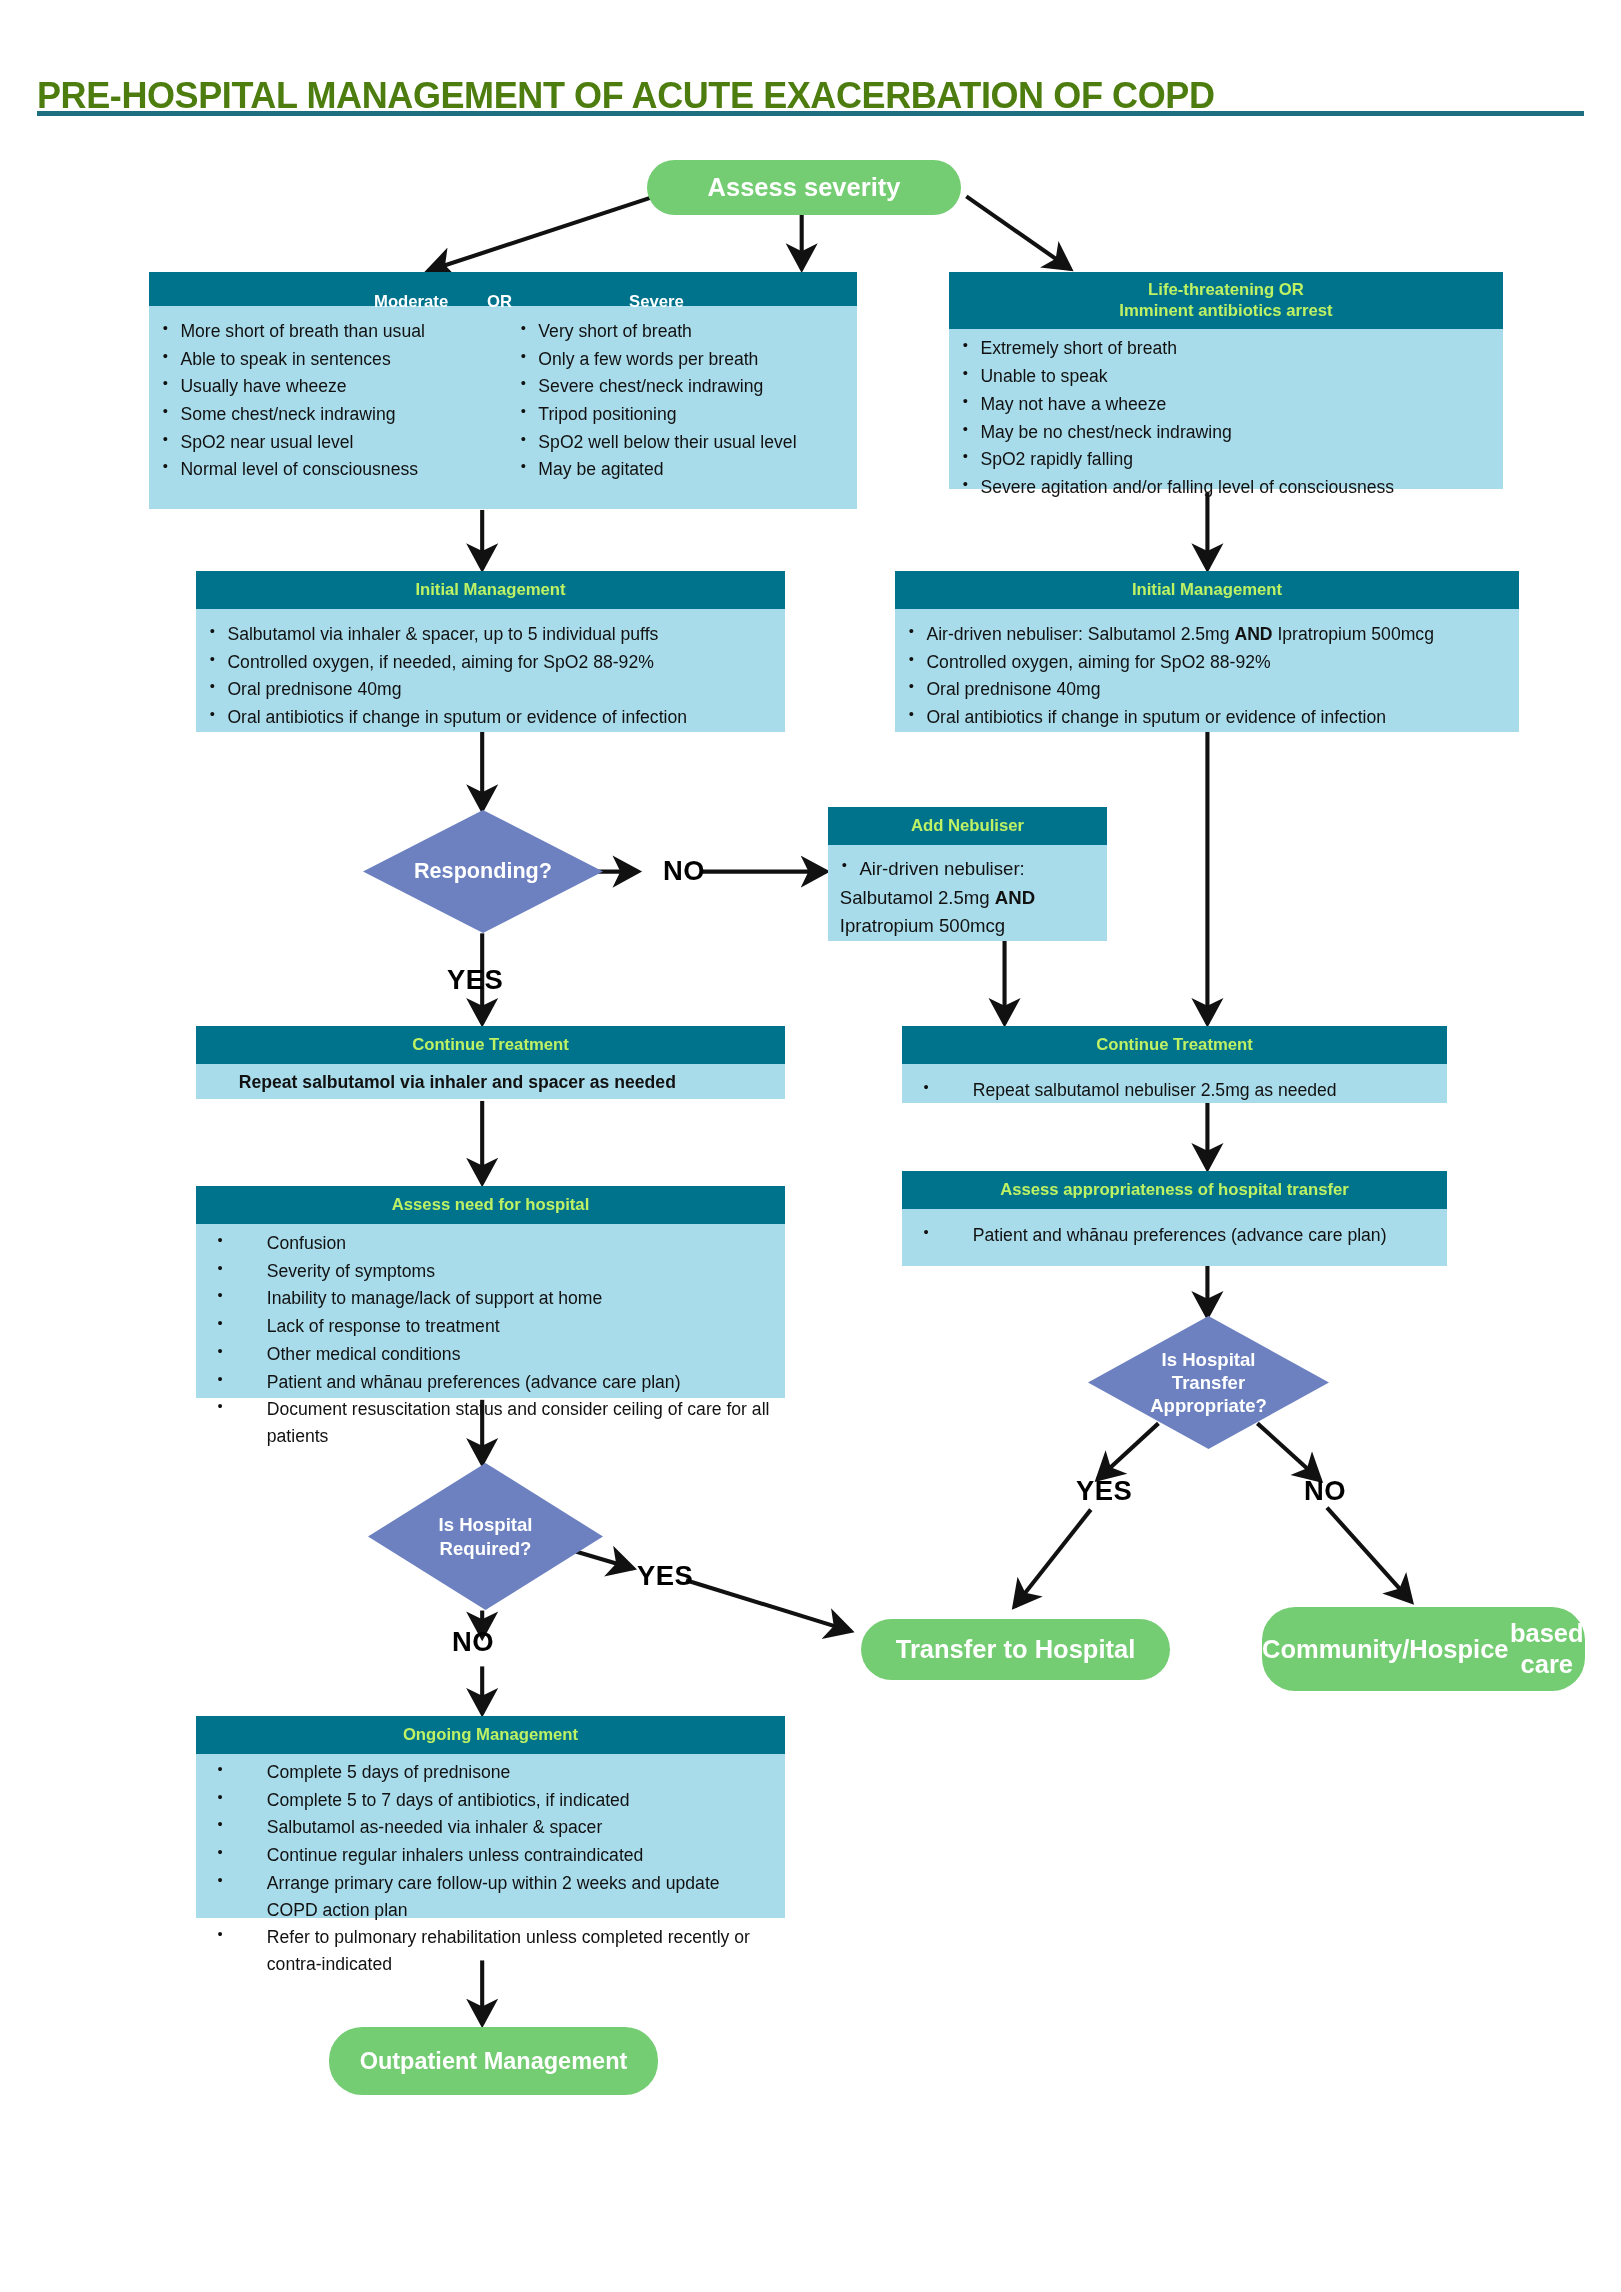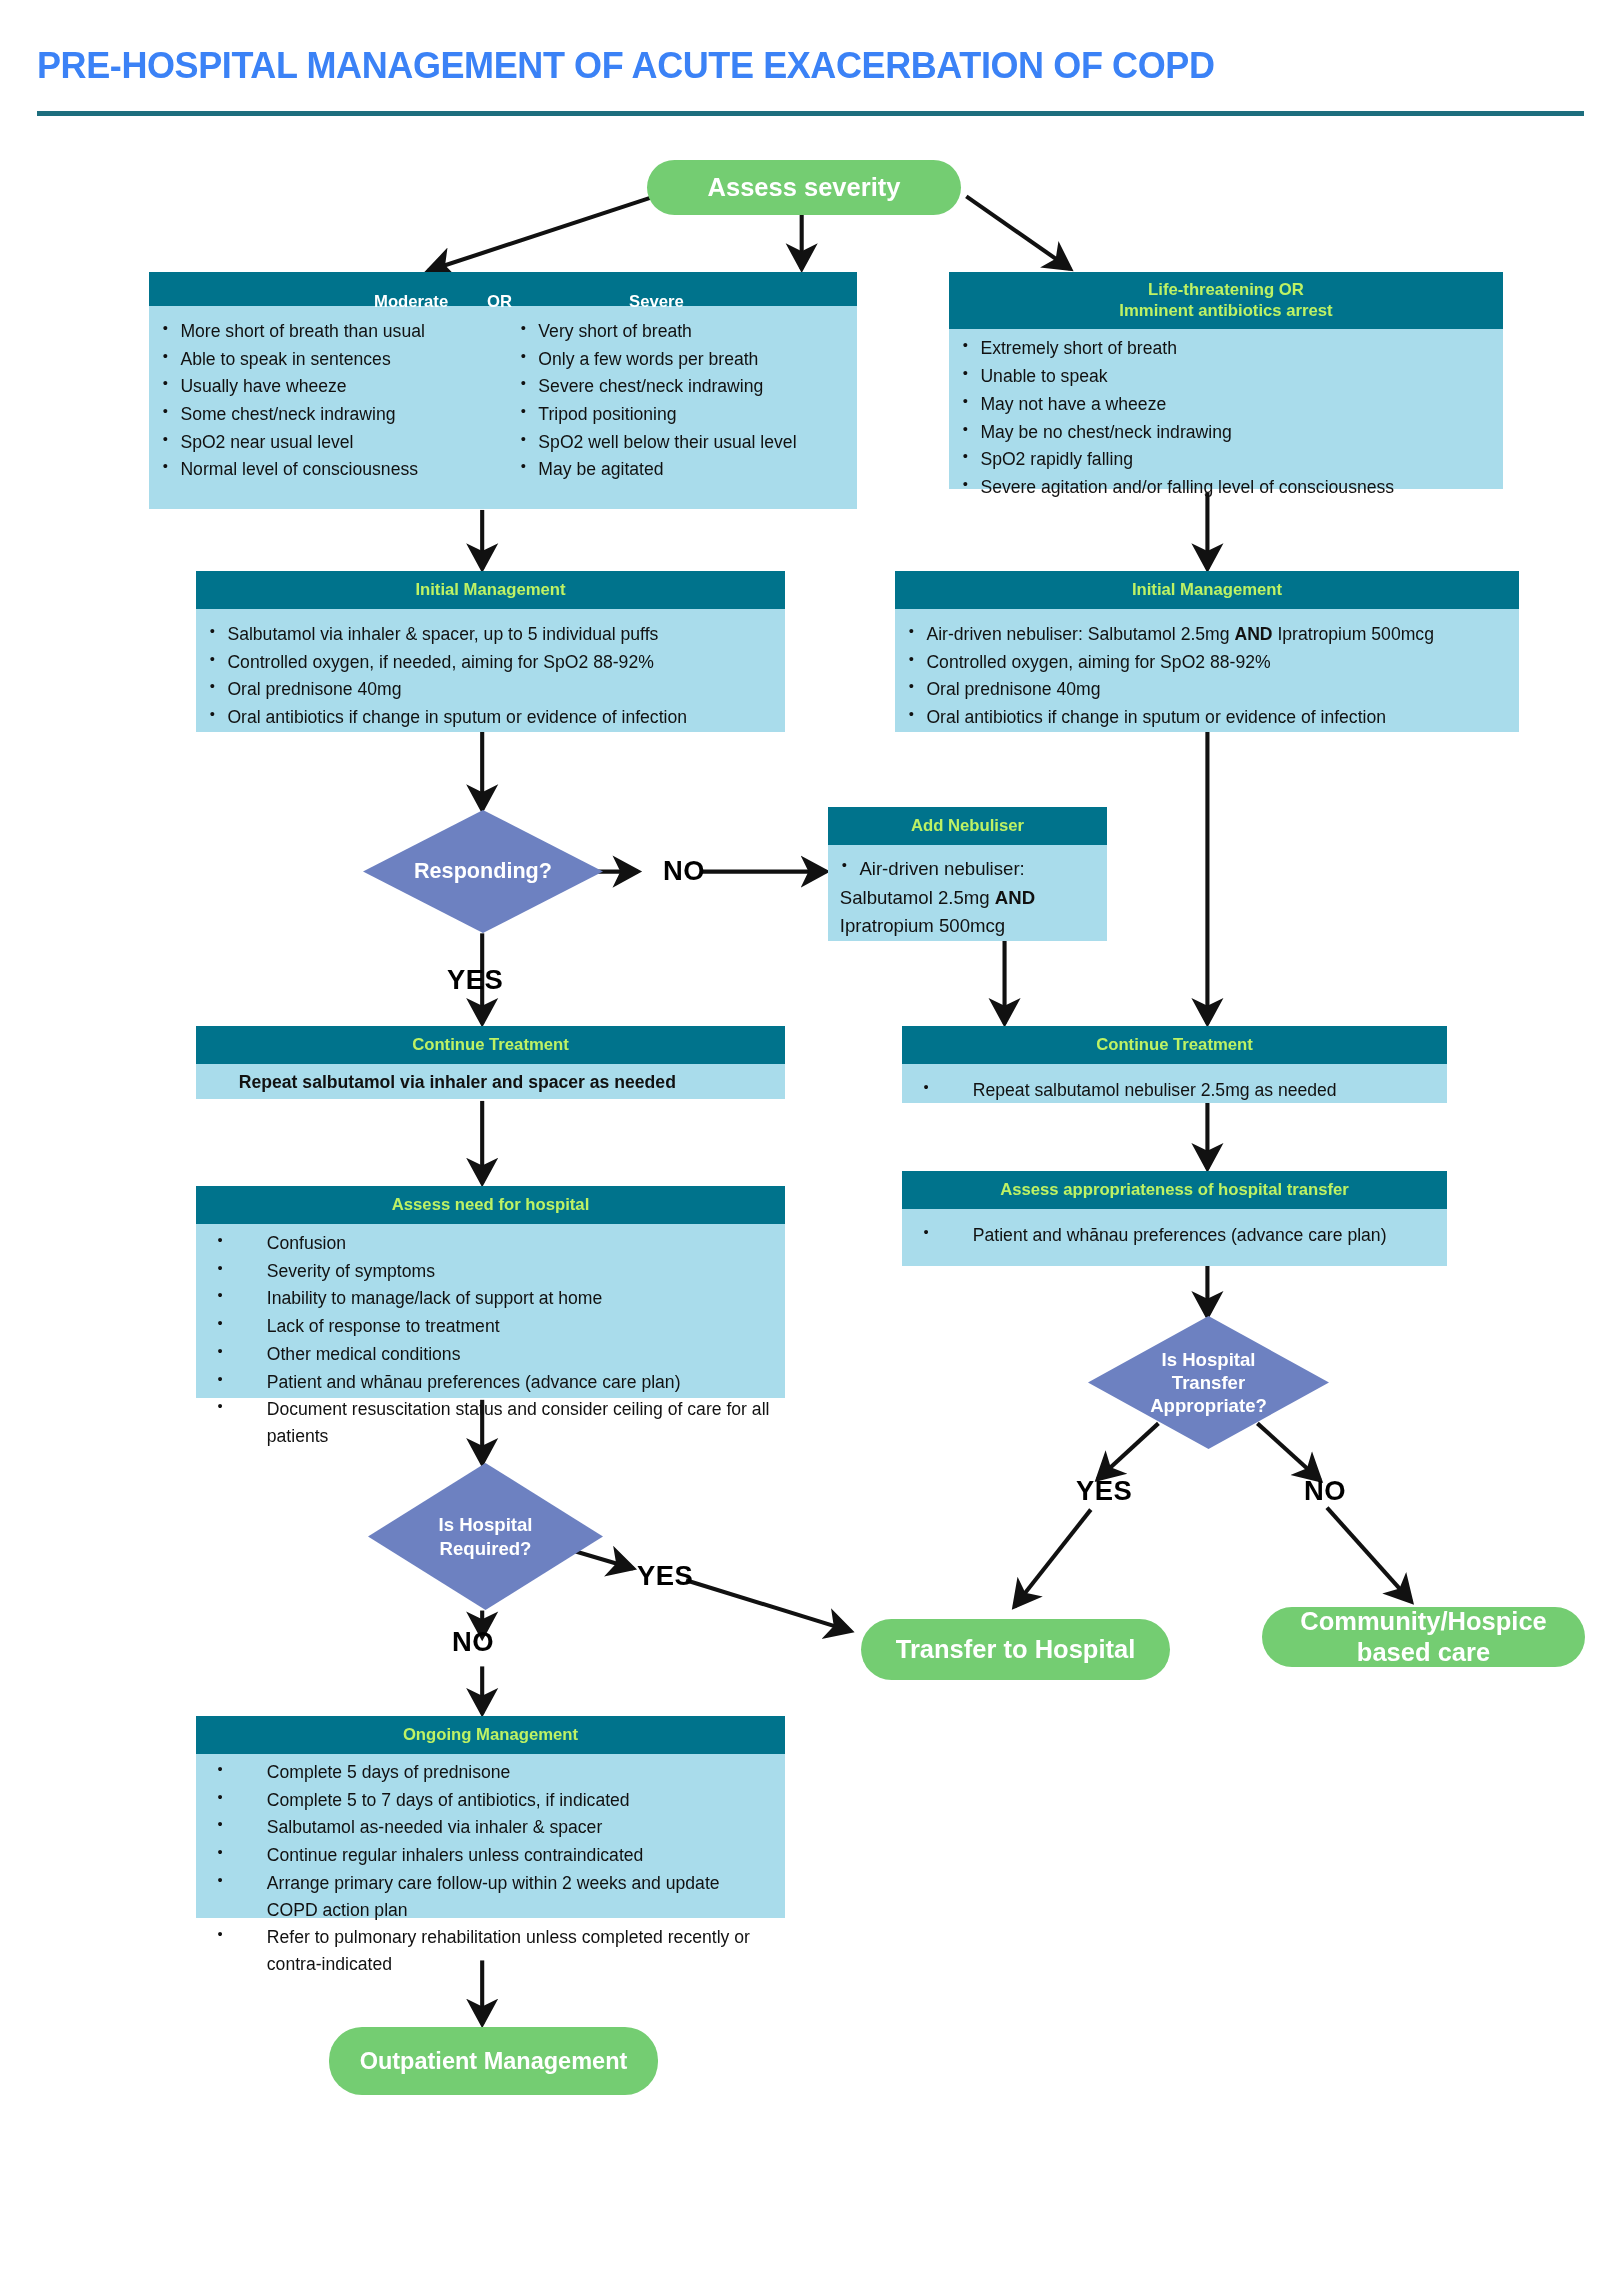--- a/index.html
+++ b/index.html
@@ -2,22 +2,22 @@
 <html><head>
 <meta charset="utf-8">
 <style>
   html,body{margin:0;padding:0;background:#ffffff;}
   body{width:1621px;height:2293px;position:relative;
        font-family:"Liberation Sans","DejaVu Sans",sans-serif;
        -webkit-font-smoothing:antialiased;}
   #canvas{position:relative;width:1621px;height:2293px;overflow:hidden;background:#fff;}
 
   
-  .title{position:absolute;left:37px;top:45px;width:1549px;
-         color:#3b82f6;font-size:36px;font-weight:bold;letter-spacing:-0.4px;
+  .title{position:absolute;left:37px;top:75px;width:1549px;
+         color:#4d7c0f;font-size:36px;font-weight:bold;letter-spacing:-0.4px;
          font-family:"Liberation Sans","DejaVu Sans",sans-serif;}
   .title-rule{position:absolute;left:37px;top:111px;width:1547px;height:4.9px;background:#1d6e7e;}
 
   
   #wires{position:absolute;left:0;top:0;width:1621px;height:2293px;pointer-events:none;}
 
   
   .node{position:absolute;box-sizing:border-box;}
   .hdr{background:#00738c;color:#bef264;font-size:16.7px;font-weight:bold;
        text-align:center;line-height:1.28;padding:7.8px 5.9px 8.8px;box-sizing:border-box;}
@@ -274,21 +274,21 @@
     <div class="dtext">
       <div>Is Hospital</div>
       <div>Required?</div>
     </div>
   </div>
 
   <div class="pill" style="left:861px;top:1619px;width:309px;height:61px;">
     <span>Transfer to Hospital</span>
   </div>
 
-  <div class="pill" style="left:1262px;top:1607px;width:323px;height:60px;flex-direction:column;">
+  <div class="pill" style="left:1262px;top:1607px;width:323px;height:84px;flex-direction:row;">
     <span>Community/Hospice</span>
     <span>based care</span>
   </div>
 
   <div class="node" style="left:196px;top:1716px;width:589px;">
     <div class="hdr">Ongoing Management</div>
     <div class="body" style="height:164px;padding-top:4.9px;">
       <ul class="blist indent">
         <li>Complete 5 days of prednisone</li>
         <li>Complete 5 to 7 days of antibiotics, if indicated</li>

